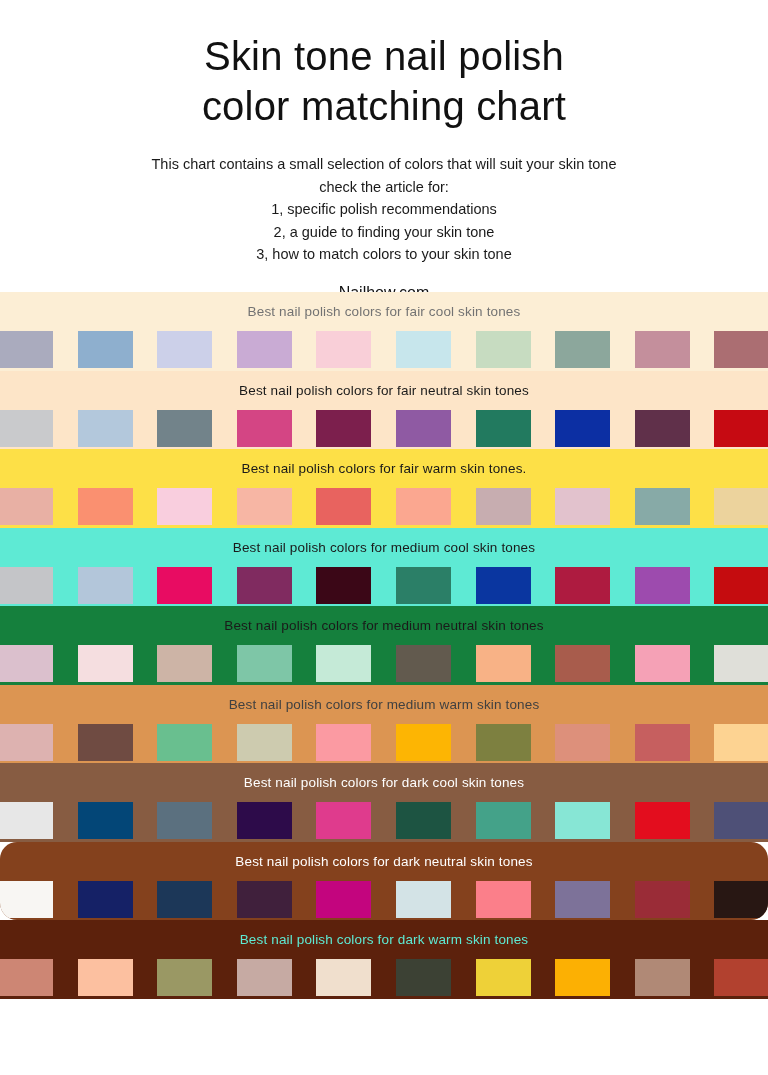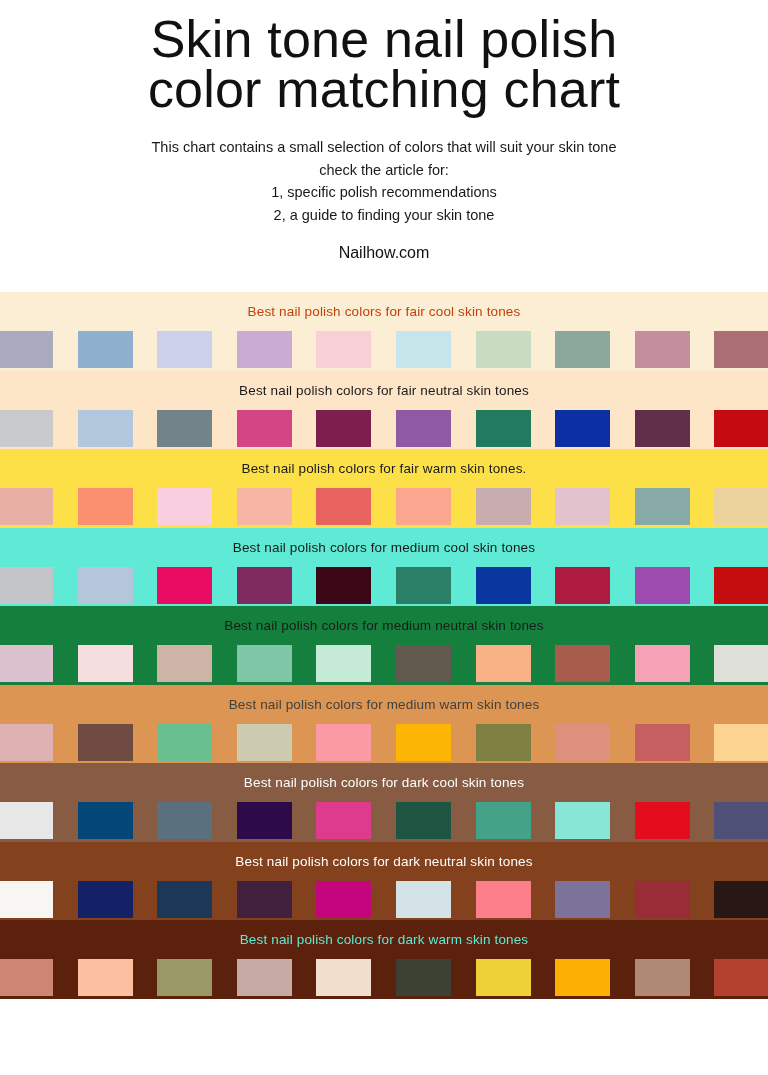--- a/index.html
+++ b/index.html
@@ -19,24 +19,25 @@
   }
 
   
   .header {
     padding-top: 14px;
     text-align: center;
   }
   .title {
     font-family: "Liberation Sans", sans-serif;
     font-weight: 300;
-    font-size: 52px;
+    font-size: 40px;
     line-height: 50px;
     letter-spacing: 0.2px;
     color: #111111;
+    margin-top: 17px;
   }
   .title-line { display: block; }
   .subtitle {
     margin-top: 22px;
     font-size: 14.5px;
     line-height: 22.5px;
     color: #1a1a1a;
     font-weight: 300;
   }
   .sub-line { display: block; }
@@ -96,27 +97,28 @@
   <div class="header">
     <h1 class="title">
       <span class="title-line">Skin tone nail polish</span>
       <span class="title-line">color matching chart</span>
     </h1>
     <div class="subtitle">
       <span class="sub-line">This chart contains a small selection of colors that will suit your skin tone</span>
       <span class="sub-line">check the article for:</span>
       <span class="sub-line">1, specific polish recommendations</span>
       <span class="sub-line">2, a guide to finding your skin tone</span>
+      <span class="sub-line">3, how to match colors to your skin tone</span>
     </div>
     <div class="site">Nailhow.com</div>
   </div>
 
   <div class="bands" id="bands">
       <div class="band" style="background: rgb(252, 238, 213);">
-        <div class="band-label" style="color: #c2410c;">Best nail polish colors for fair cool skin tones</div>
+        <div class="band-label" style="color: #737373;">Best nail polish colors for fair cool skin tones</div>
         <div class="swatch-row">
           <div class="swatch" title="#aaabbe" style="background: rgb(170, 171, 190); left: -2px; width: 55px;"></div>
           <div class="swatch" title="#8eafce" style="background: rgb(142, 175, 206); left: 77.6px; width: 55px;"></div>
           <div class="swatch" title="#ccd0e9" style="background: rgb(204, 208, 233); left: 157.2px; width: 55px;"></div>
           <div class="swatch" title="#c9abd4" style="background: rgb(201, 171, 212); left: 236.8px; width: 55px;"></div>
           <div class="swatch" title="#f9cfd8" style="background: rgb(249, 207, 216); left: 316.4px; width: 55px;"></div>
           <div class="swatch" title="#c7e6ec" style="background: rgb(199, 230, 236); left: 396px; width: 55px;"></div>
           <div class="swatch" title="#c7dcc1" style="background: rgb(199, 220, 193); left: 475.6px; width: 55px;"></div>
           <div class="swatch" title="#8ca79c" style="background: rgb(140, 167, 156); left: 555.2px; width: 55px;"></div>
           <div class="swatch" title="#c48f9c" style="background: rgb(196, 143, 156); left: 634.8px; width: 55px;"></div>
@@ -206,21 +208,21 @@
           <div class="swatch" title="#5b707f" style="background: rgb(91, 112, 127); left: 157.2px; width: 55px;"></div>
           <div class="swatch" title="#2d0b4a" style="background: rgb(45, 11, 74); left: 236.8px; width: 55px;"></div>
           <div class="swatch" title="#df3b8d" style="background: rgb(223, 59, 141); left: 316.4px; width: 55px;"></div>
           <div class="swatch" title="#1d5442" style="background: rgb(29, 84, 66); left: 396px; width: 55px;"></div>
           <div class="swatch" title="#44a289" style="background: rgb(68, 162, 137); left: 475.6px; width: 55px;"></div>
           <div class="swatch" title="#87e6d5" style="background: rgb(135, 230, 213); left: 555.2px; width: 55px;"></div>
           <div class="swatch" title="#e30d1e" style="background: rgb(227, 13, 30); left: 634.8px; width: 55px;"></div>
           <div class="swatch" title="#4e5077" style="background: rgb(78, 80, 119); left: 714.4px; width: 55px;"></div>
         </div>
       </div>
-      <div class="band" style="background: rgb(132, 65, 29);">
+      <div class="band" style="background: rgb(132, 65, 29); border-radius: 17px;">
         <div class="band-label" style="color: rgb(255, 255, 255);">Best nail polish colors for dark neutral skin tones</div>
         <div class="swatch-row">
           <div class="swatch" title="#f8f6f3" style="background: rgb(248, 246, 243); left: -2px; width: 55px;"></div>
           <div class="swatch" title="#152166" style="background: rgb(21, 33, 102); left: 77.6px; width: 55px;"></div>
           <div class="swatch" title="#1c3758" style="background: rgb(28, 55, 88); left: 157.2px; width: 55px;"></div>
           <div class="swatch" title="#40203c" style="background: rgb(64, 32, 60); left: 236.8px; width: 55px;"></div>
           <div class="swatch" title="#c3057e" style="background: rgb(195, 5, 126); left: 316.4px; width: 55px;"></div>
           <div class="swatch" title="#d3e3e6" style="background: rgb(211, 227, 230); left: 396px; width: 55px;"></div>
           <div class="swatch" title="#fb7f8a" style="background: rgb(251, 127, 138); left: 475.6px; width: 55px;"></div>
           <div class="swatch" title="#7d7299" style="background: rgb(125, 114, 153); left: 555.2px; width: 55px;"></div>

